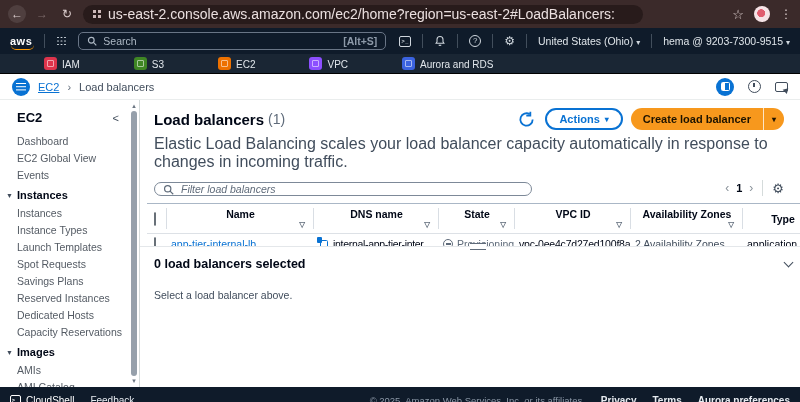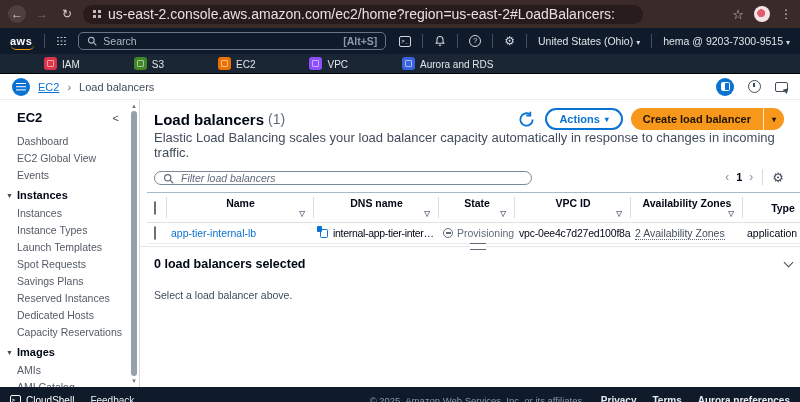--- a/index.html
+++ b/index.html
@@ -74,21 +74,21 @@
   .page-title { font-size:15px; font-weight:700; color:var(--text,#000716); }
   .page-count { font-size:14px; font-weight:400; color:#5f6b7a; margin-left:4px; }
   .head-controls { margin-left:auto; display:flex; align-items:center; gap:8px; }
   .refresh-btn { width:22px; height:22px; display:flex; align-items:center; justify-content:center; background:none; border:none; }
   .btn-secondary { height:22px; border:2px solid var(--accent,#0972d3); border-radius:14px; background:#fff; color:var(--accent,#0972d3); font-weight:700; font-size:11px; padding:0 12px; display:flex; align-items:center; gap:5px; font-family:inherit; }
   .btn-secondary .dd { font-size:8px; }
   .btn-primary { height:22px; border:none; border-radius:14px; background:var(--orange,#f7981d); color:#1d1300; font-weight:700; font-size:11px; display:flex; align-items:center; font-family:inherit; overflow:hidden; padding:0; }
   .btn-primary .lbl { padding:0 12px; }
   .btn-primary .split { width:1px; align-self:stretch; background:rgba(255,255,255,.75); }
   .btn-primary .dd { font-size:8px; padding:0 8px; }
-  .desc { font-size:13px; color:#414d5c; }
+  .desc { font-size:16px; color:#414d5c; margin-top:5px; }
 
   .filter-row { display:flex; align-items:center; margin-top:8px; }
   .filter-input { width:378px; height:14px; border:1px solid #7d8998; border-radius:11px; font-size:10.5px; color:#414d5c; padding:0 10px 0 26px; font-family:inherit; background:#fff; }
   .filter-input::placeholder { font-style:italic; color:#5f6b7a; }
   .filter-wrap { position:relative; }
   .filter-wrap svg { position:absolute; left:9px; top:5px; }
   .pager { margin-left:auto; display:flex; align-items:center; gap:7px; font-size:11px; }
   .pg-arrow { color:#889199; font-size:12px; }
   .pg-num { font-weight:700; color:var(--text,#000716); }
   .pager .vline { width:1px; height:16px; background:#d5dbdb; margin:0 2px; }

